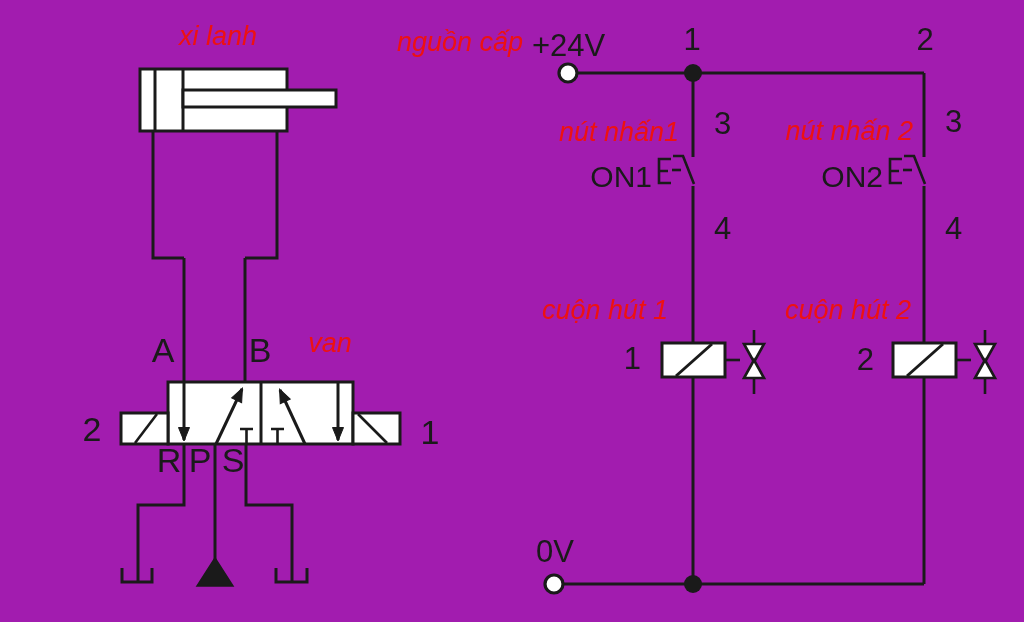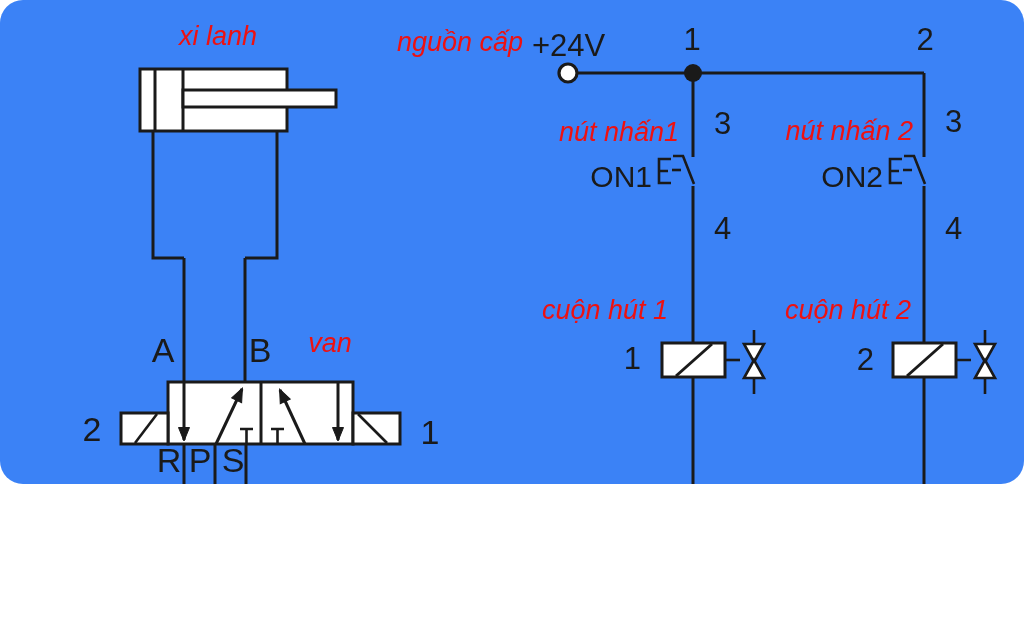--- a/index.html
+++ b/index.html
@@ -1,17 +1,17 @@
 <!DOCTYPE html>
 <html style="--ink: #1a1a1a; --accent: #ee1111;"><head>
 <meta charset="utf-8">
 <style>
   :root { --ink:#1a1a1a; --accent:#ee1111; }
   html,body { margin:0; padding:0; background:#ffffff; }
-  .stage { position:relative; width:1024px; height:484px; background:#3b82f6; overflow:hidden;border-radius:23px; }
+  .stage { position:relative; width:1024px; height:622px; background:#a21caf; overflow:hidden; }
   svg { display:block; }
   .ln   { stroke:var(--ink); stroke-width:3; fill:none; }
   .thin { stroke:var(--ink); stroke-width:2.6; fill:none; }
   .shape{ stroke:var(--ink); stroke-width:3; fill:#ffffff; }
   .tri  { stroke:var(--ink); stroke-width:2.6; fill:#ffffff; }
   .solid{ fill:var(--ink); stroke:var(--ink); stroke-width:1.5; }
   .term { stroke:var(--ink); stroke-width:3.2; fill:#ffffff; }
   .dot  { fill:var(--ink); stroke:none; }
   .ahp  { fill:var(--ink); stroke:var(--ink); stroke-width:1; }
   text  { font-family:"Liberation Sans","DejaVu Sans",sans-serif; }

